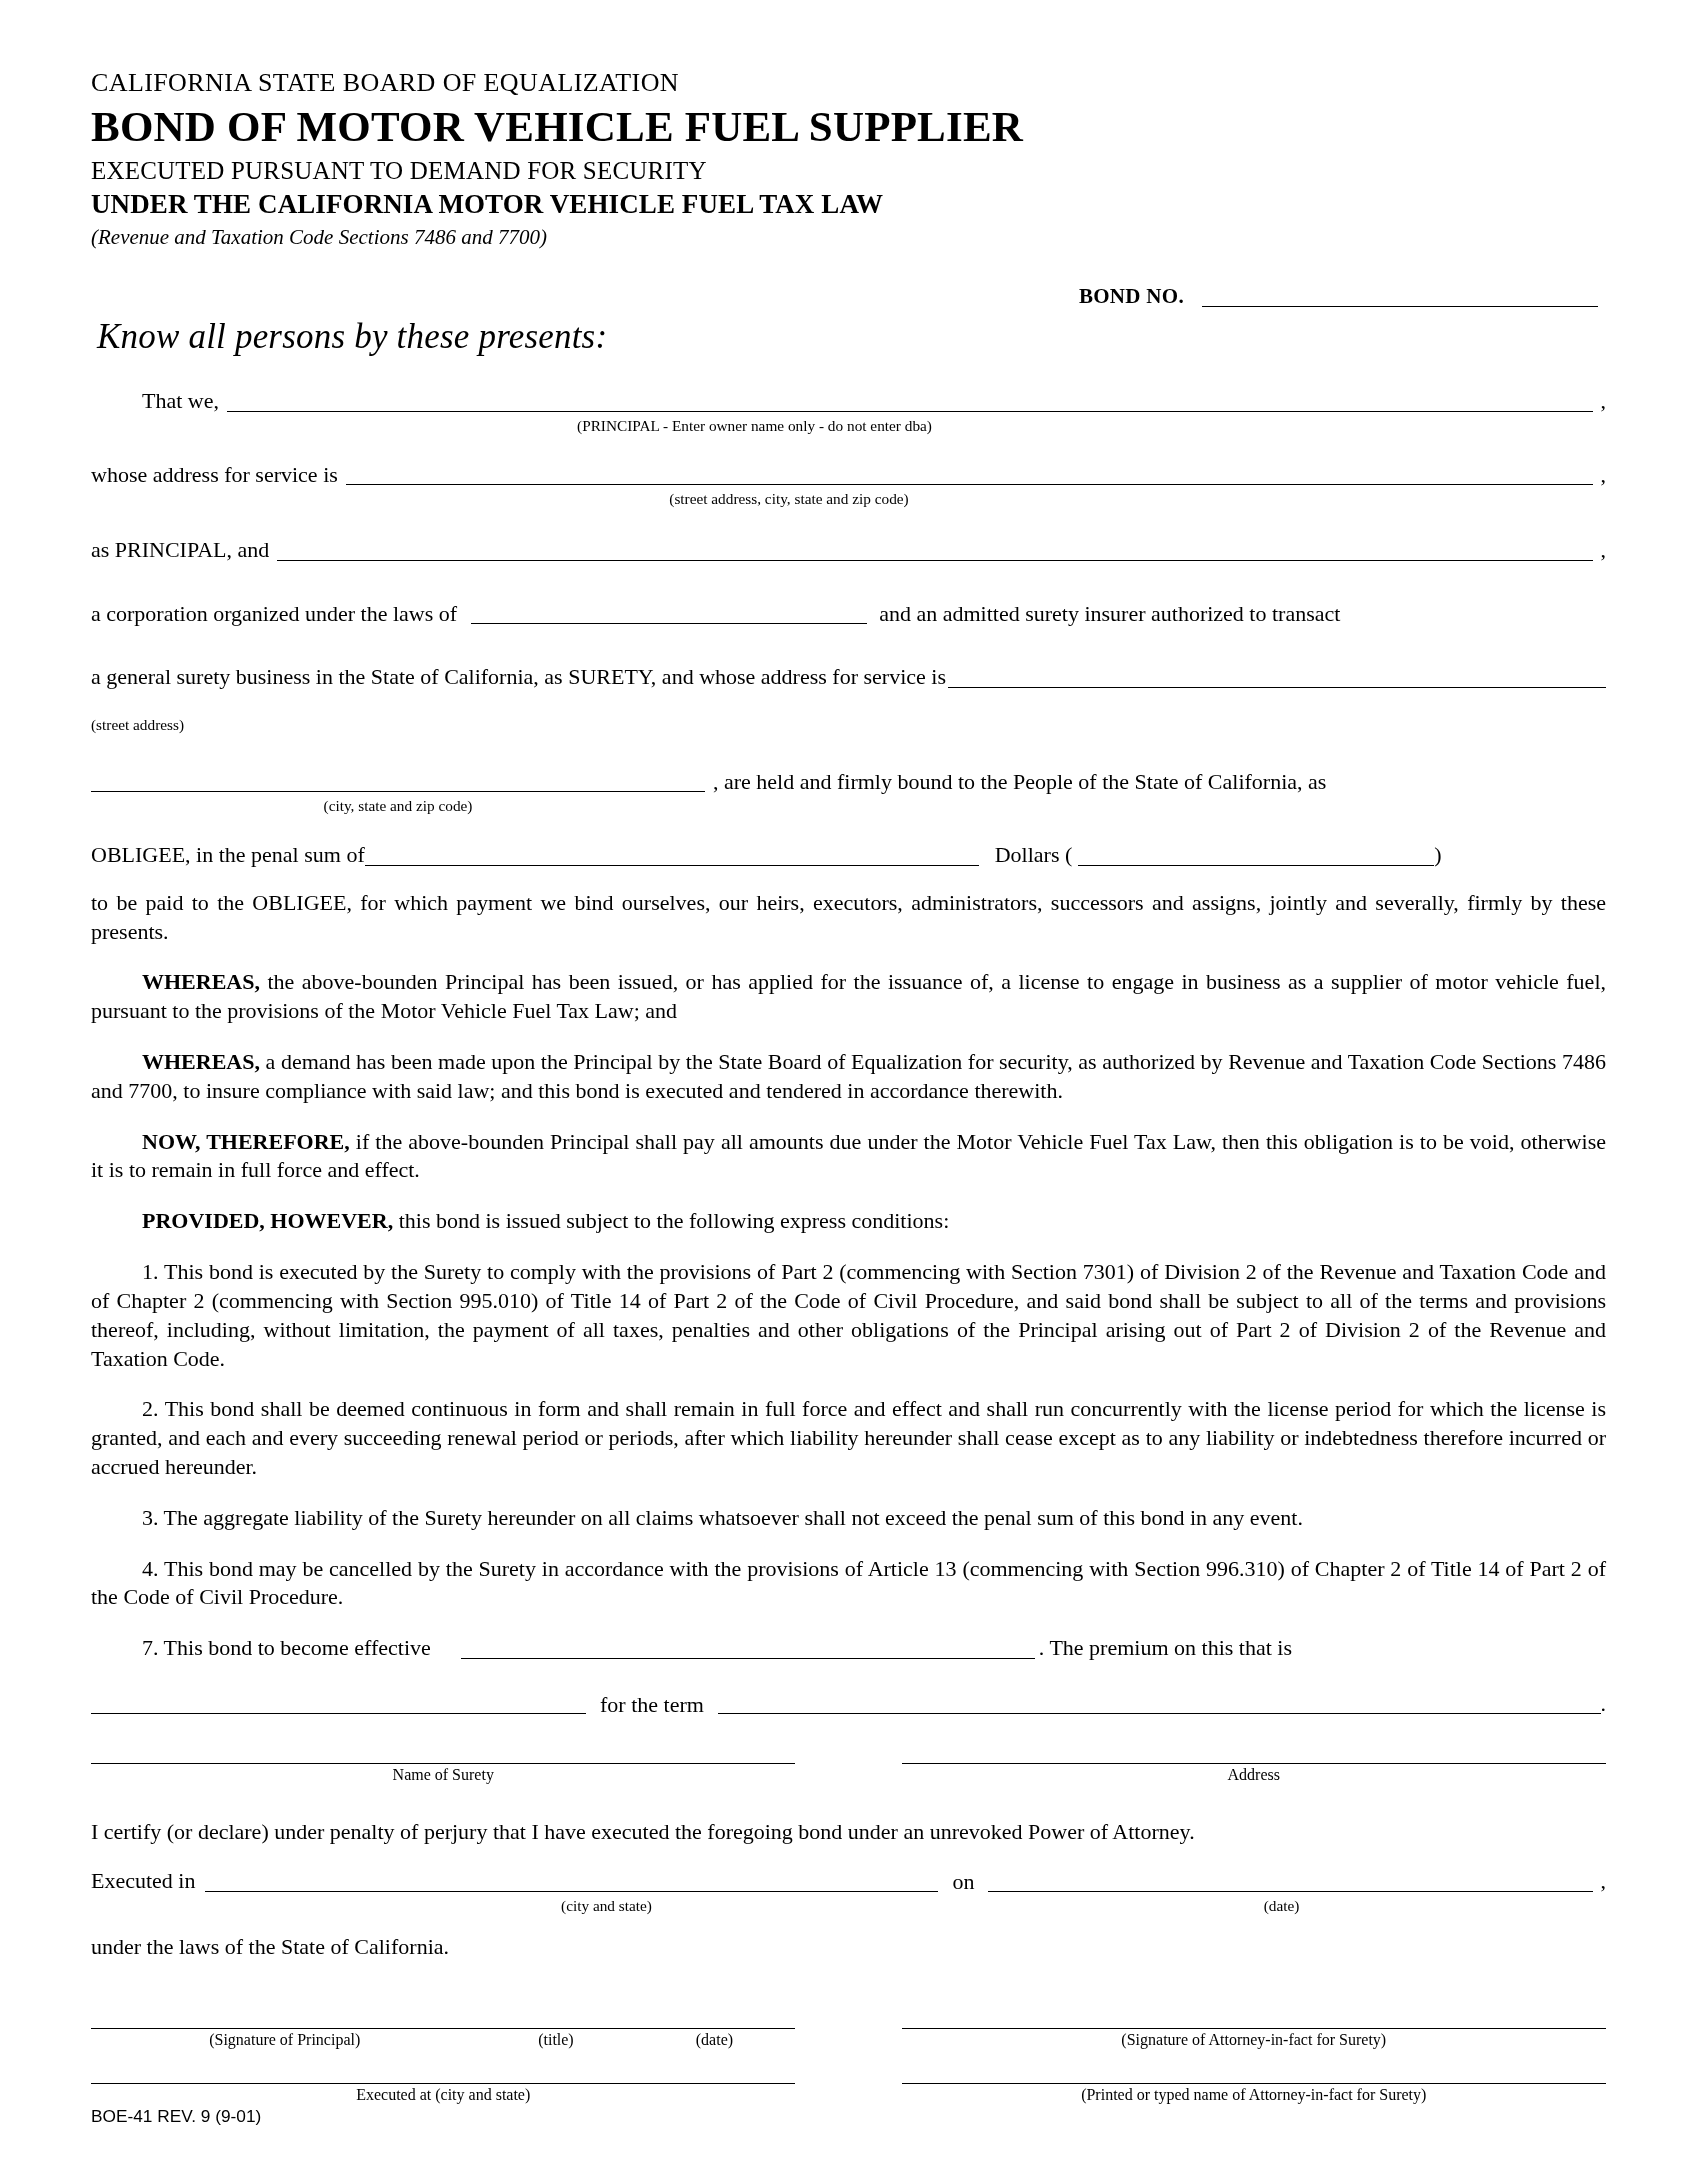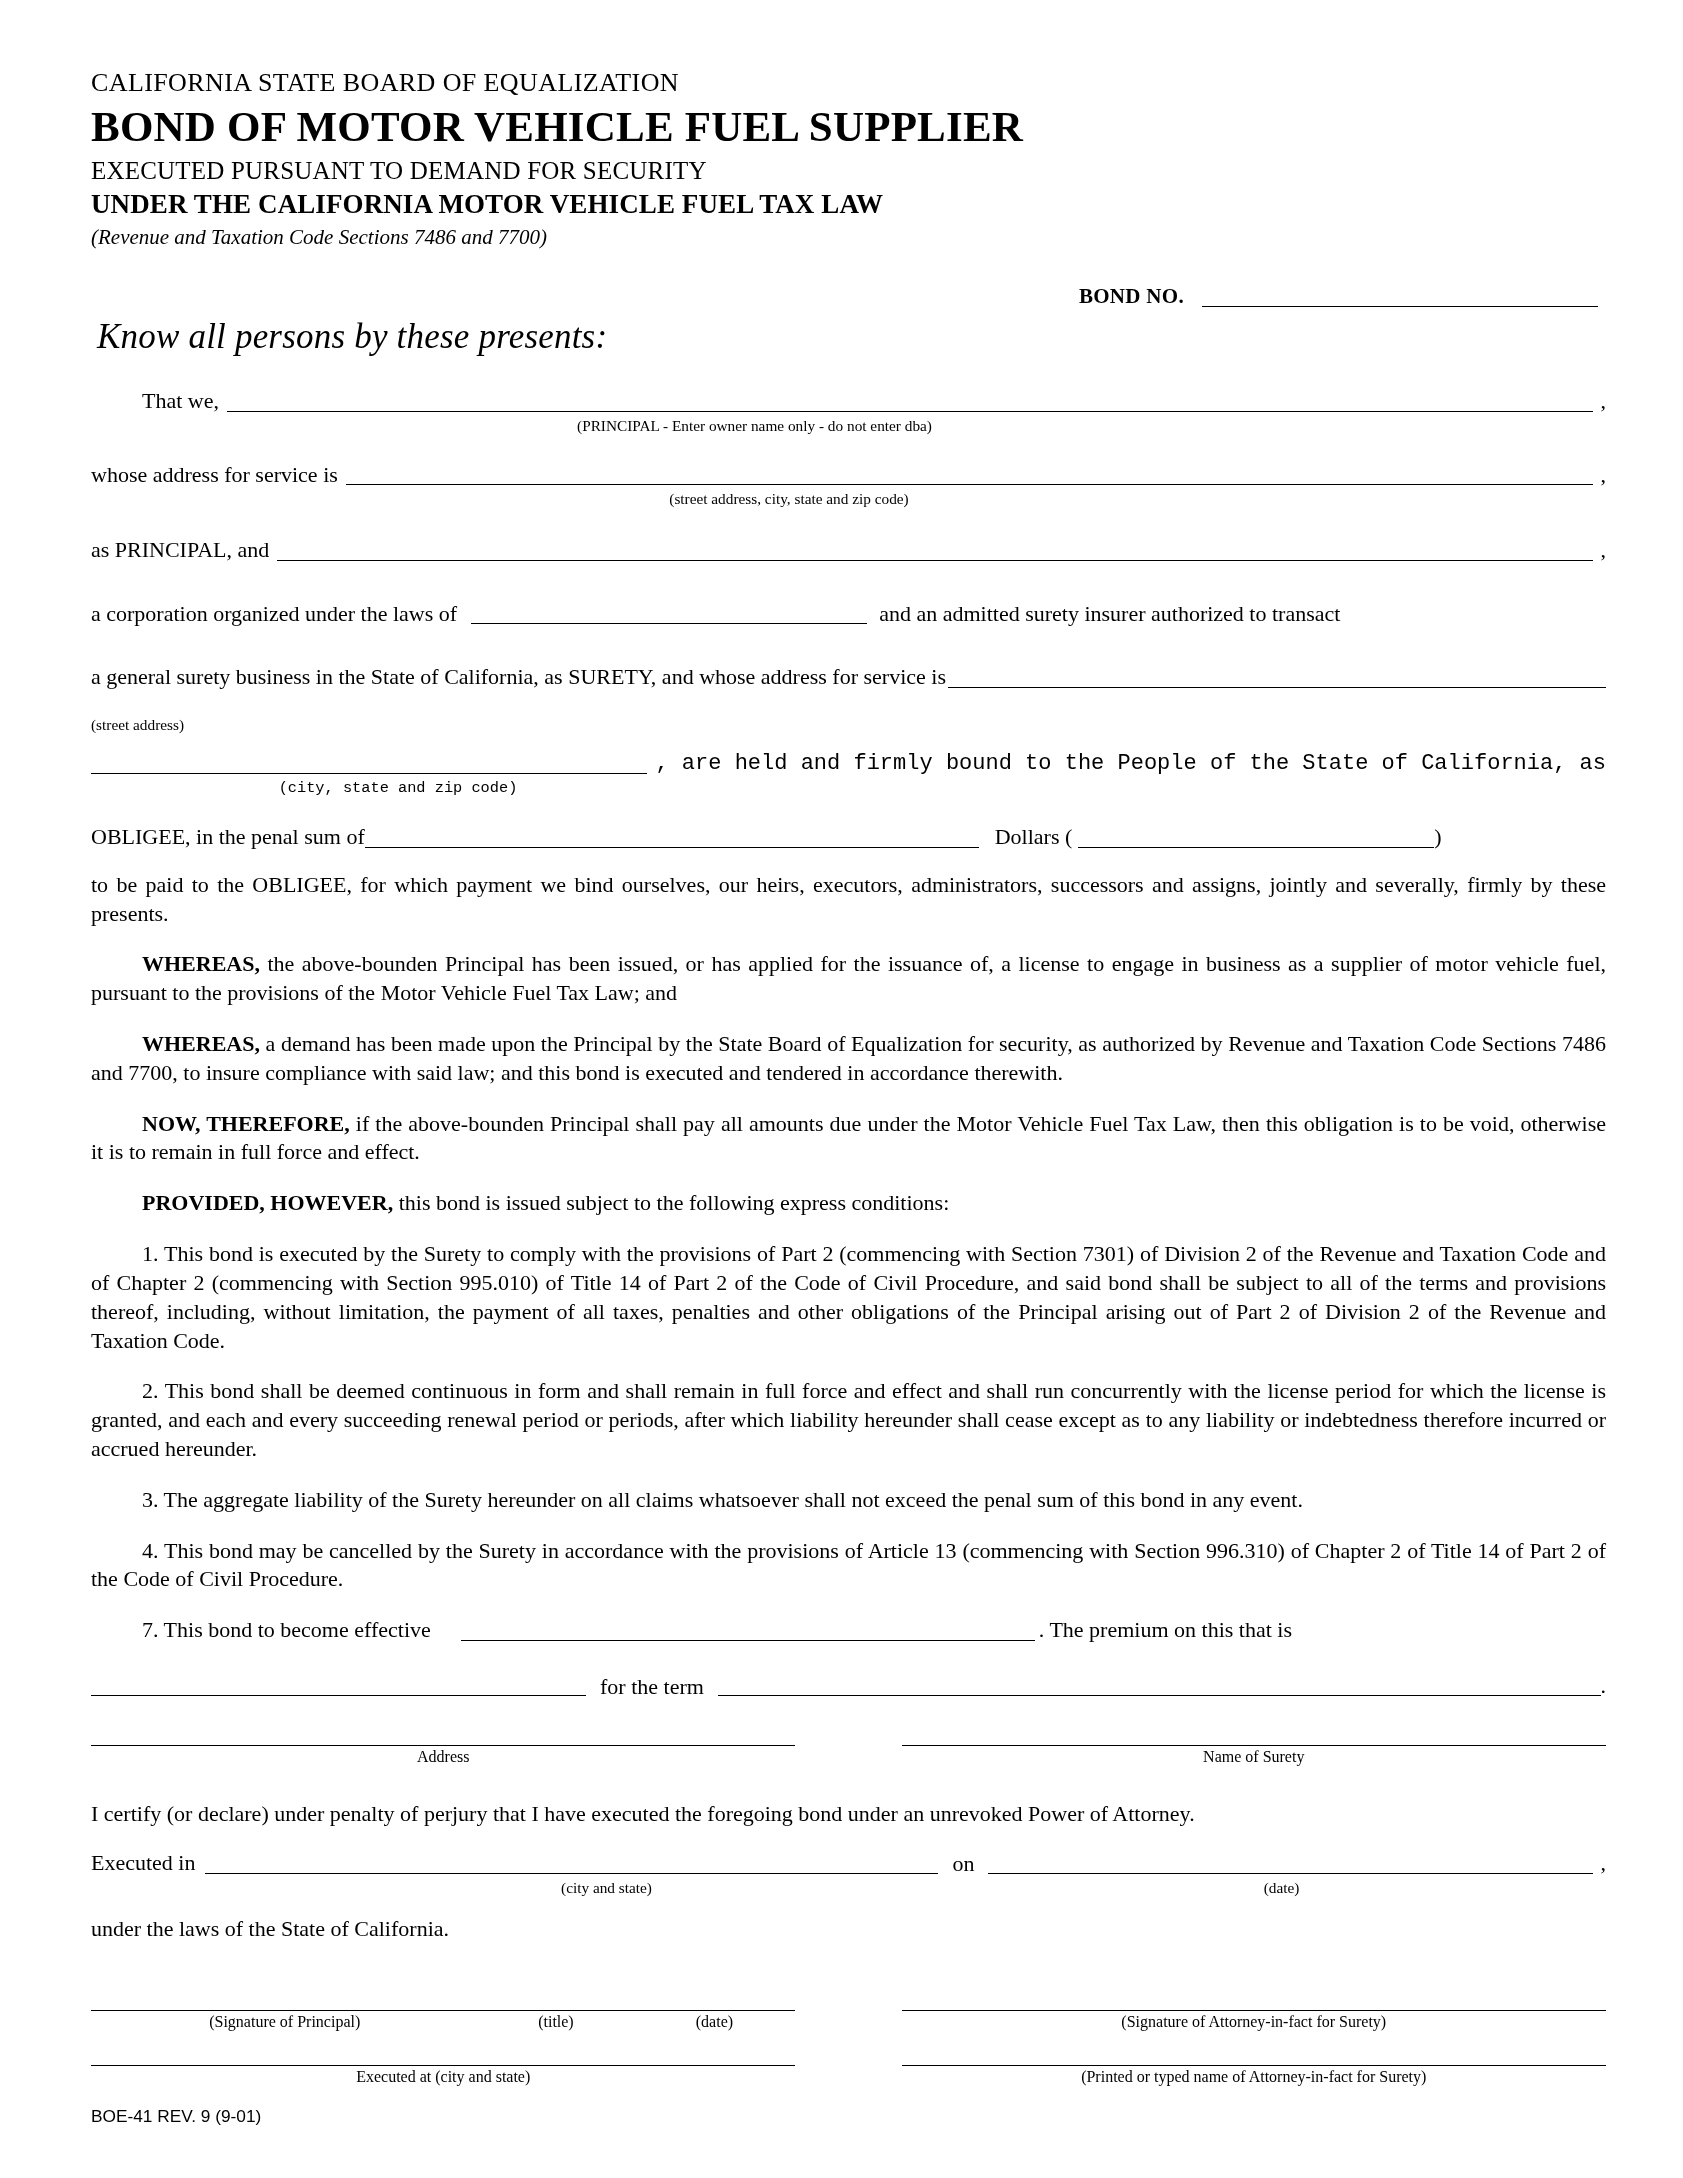--- a/index.html
+++ b/index.html
@@ -203,21 +203,21 @@
   </div>
 
   <div style="margin-top:34px;">
     <div class="fillrow body-txt">
       <span class="txt">a general surety business in the State of California, as SURETY, and whose address for service is</span>
       <span class="grow rule" style="margin-left:2px;"></span>
     </div>
     <div class="caption" style="text-align:left;padding-right:170px;margin-top:24px;">(street address)</div>
   </div>
 
-  <div style="margin-top:16px;font-family:Liberation Mono, monospace;">
+  <div style="margin-top:34px;">
     <div class="fillrow body-txt">
       <span class="rule" style="width:614px;"></span>
       <span class="txt" style="padding-left:8px;">, are held and firmly bound to the People of the State of California, as</span>
     </div>
     <div class="caption" style="width:614px;">(city, state and zip code)</div>
   </div>
 
   <div style="margin-top:26px;">
     <div class="fillrow body-txt">
       <span class="txt">OBLIGEE, in the penal sum of</span>
@@ -256,25 +256,25 @@
       <span class="rule" style="width:495px;"></span>
       <span class="txt" style="padding:0 14px;">for the term</span>
       <span class="grow rule"></span>
       <span class="txt">.</span>
     </div>
   </div>
 
   <div class="sigrow" style="margin-top:44px;">
     <div class="sigcell">
       <div class="rule"></div>
+      <div class="sigcap">Name of Surety</div>
+    </div>
+    <div class="sigcell">
+      <div class="rule"></div>
       <div class="sigcap">Address</div>
-    </div>
-    <div class="sigcell">
-      <div class="rule"></div>
-      <div class="sigcap">Name of Surety</div>
     </div>
   </div>
 
   <div class="para" style="margin-top:34px;">I certify (or declare) under penalty of perjury that I have executed the foregoing bond under an unrevoked Power of Attorney.</div>
 
   <div style="margin-top:20px;">
     <div class="fillrow body-txt">
       <span class="txt">Executed in</span>
       <span class="rule" style="width:733px;margin-left:10px;"></span>
       <span class="txt" style="padding:0 14px;">on</span>

